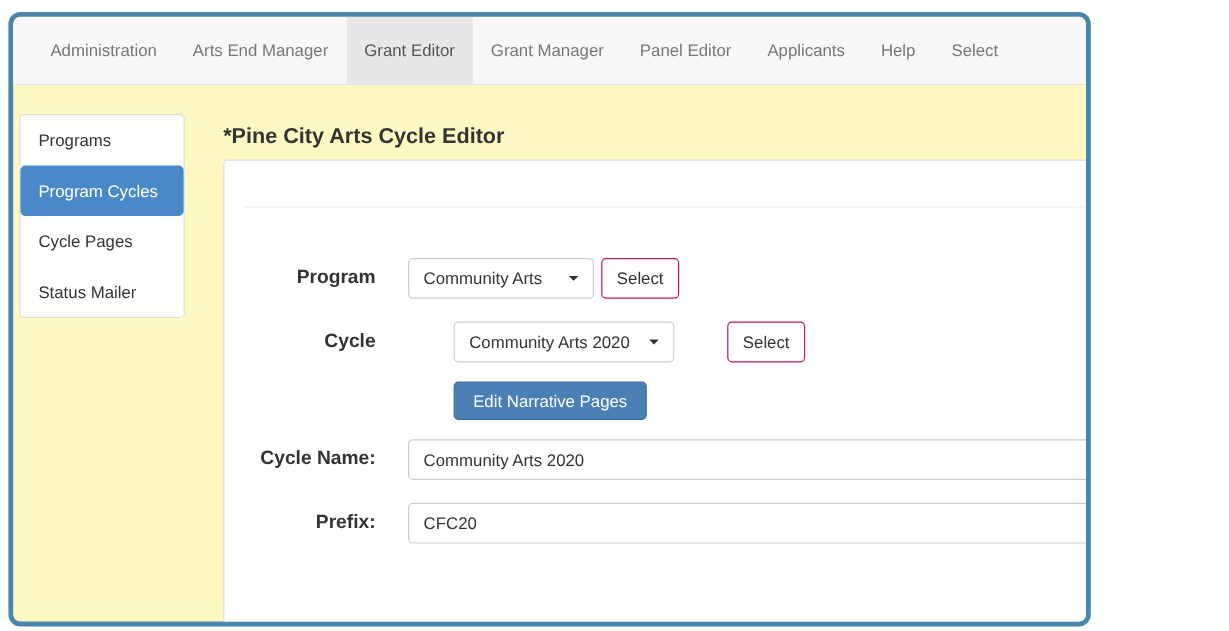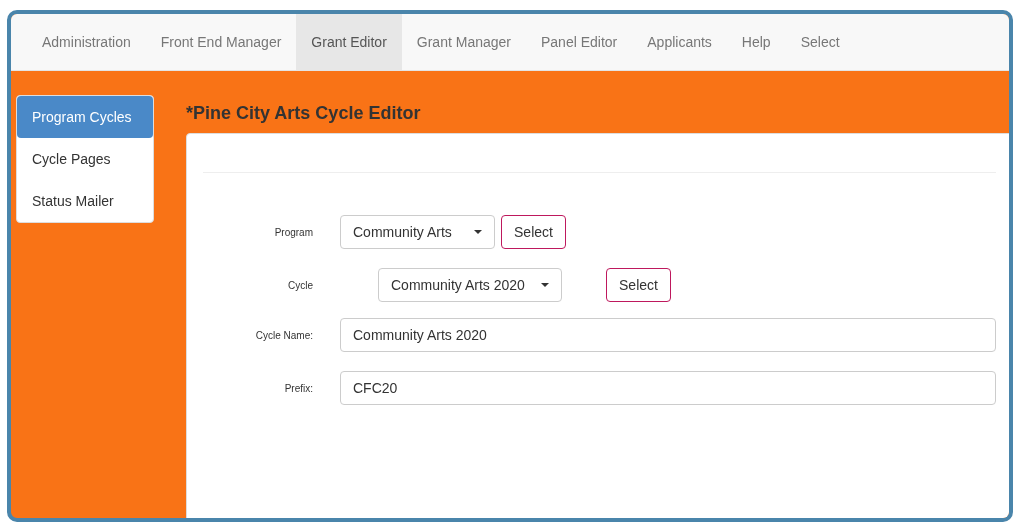--- a/index.html
+++ b/index.html
@@ -4,23 +4,23 @@
 <style>
   html,body { margin:0; padding:0; }
   body {
     width:1024px; height:526px; position:relative;
     background:#ffffff;
     font-family:"Liberation Sans", sans-serif;
     -webkit-font-smoothing:antialiased;
   }
   .frame {
     position:absolute; left:7px; top:10px;
-    width:1006px; height:512px; box-sizing:border-box;
+    width:902px; height:512px; box-sizing:border-box;
     border:4px solid #4a85ab; border-radius:10px;
-    background:#f97316; overflow:hidden;
+    background:#fef9c3; overflow:hidden;
   }
   
   .navbar {
     height:56px; background:#f8f8f8;
     border-bottom:1px solid #e4e4e4;
     display:flex; align-items:stretch; padding-left:16px;
   }
   .nav-item {
     padding:0 15px; display:flex; align-items:center;
     font-size:14px; color:#777; cursor:pointer; white-space:nowrap;
@@ -55,21 +55,21 @@
   .crumb-current { color:#3d5a76; text-decoration:underline; cursor:pointer; }
   .card hr {
     border:0; border-top:1px solid #eee; margin:29px 0 0;
   }
   
   .form-area { margin-top:42px; }
   .form-row { display:flex; align-items:center; margin-bottom:19px; }
   .form-row.tight { margin-bottom:16px;gap:38px; }
   .field-label {
     width:110px; margin-right:27px; text-align:right;
-    font-size:10px; font-weight:normal; color:#333; flex:none;
+    font-size:16px; font-weight:bold; color:#333; flex:none;
   }
   .dropdown {
     height:34px; box-sizing:border-box; flex:none;
     border:1px solid #ccc; border-radius:4px; background:#fff;
     display:flex; align-items:center; justify-content:space-between;
     padding:0 12px; font-size:14px; color:#333; cursor:pointer;
   }
   .dd-program { width:155px; }
   .dd-cycle  { width:184px; }
   .caret {
@@ -96,30 +96,31 @@
     font-family:inherit; background:#fff;
   }
 </style>
 </head>
 <body>
 
 <div class="frame">
 
   <div class="navbar">
     <div class="nav-item">Administration</div>
-    <div class="nav-item">Front End Manager</div>
+    <div class="nav-item">Arts End Manager</div>
     <div class="nav-item active">Grant Editor</div>
     <div class="nav-item">Grant Manager</div>
     <div class="nav-item">Panel Editor</div>
     <div class="nav-item">Applicants</div>
     <div class="nav-item">Help</div>
     <div class="nav-item">Select</div>
   </div>
 
   <div class="sidebar">
+    <div class="side-item">Programs</div>
     <div class="side-item active">Program Cycles</div>
     <div class="side-item">Cycle Pages</div>
     <div class="side-item">Status Mailer</div>
   </div>
 
   <div class="main">
     <div class="page-title">*Pine City Arts Cycle Editor</div>
 
     <div class="card">
 
@@ -139,20 +140,24 @@
 
         <div class="form-row tight">
           <div class="field-label">Cycle</div>
           <div class="dropdown dd-cycle">
             <span>Community Arts 2020</span>
             <span class="caret"></span>
           </div>
           <button class="btn btn-select">Select</button>
         </div>
 
+        <div class="form-row tight">
+          <div class="field-label"></div>
+          <button class="btn btn-primary">Edit Narrative Pages</button>
+        </div>
 
         <div class="form-row">
           <div class="field-label">Cycle Name:</div>
           <input class="text-input" type="text" value="Community Arts 2020" style="">
         </div>
 
         <div class="form-row">
           <div class="field-label">Prefix:</div>
           <input class="text-input" type="text" value="CFC20" style="">
         </div>

